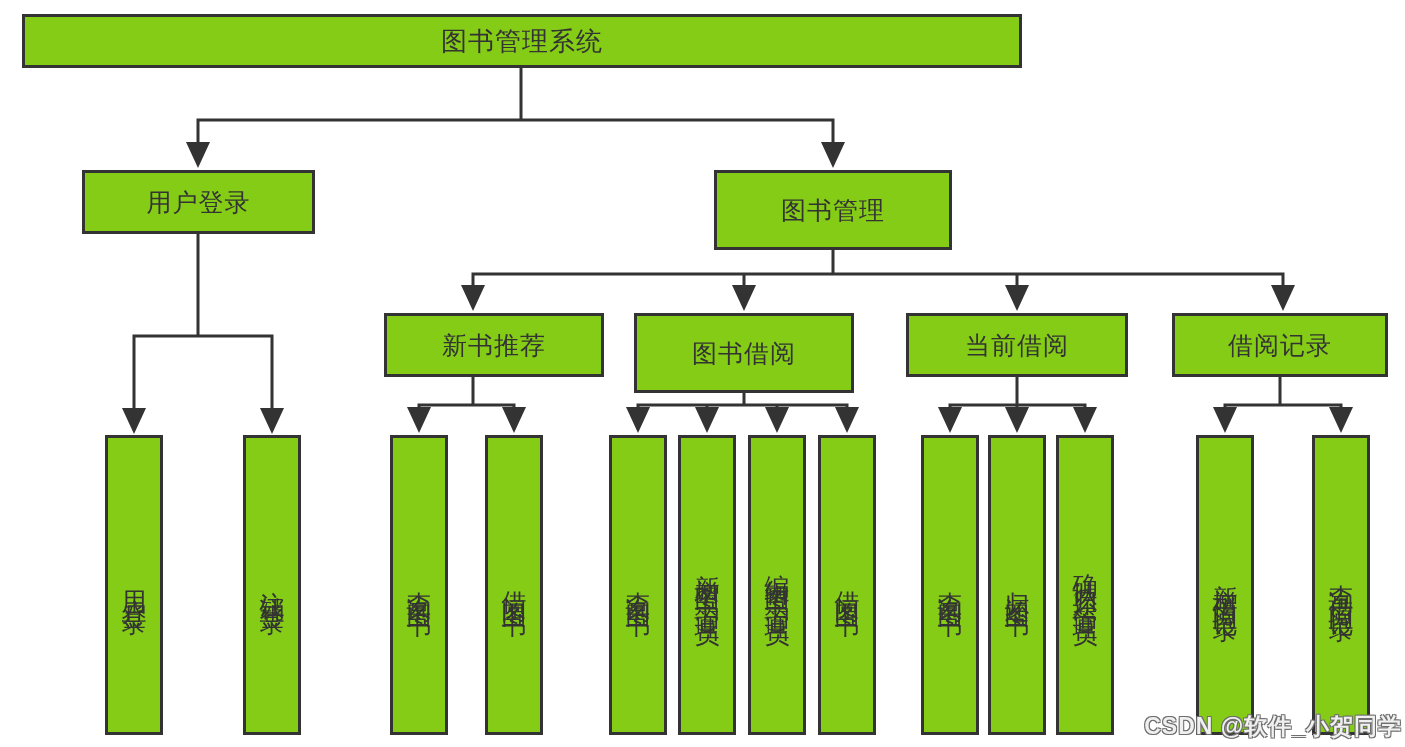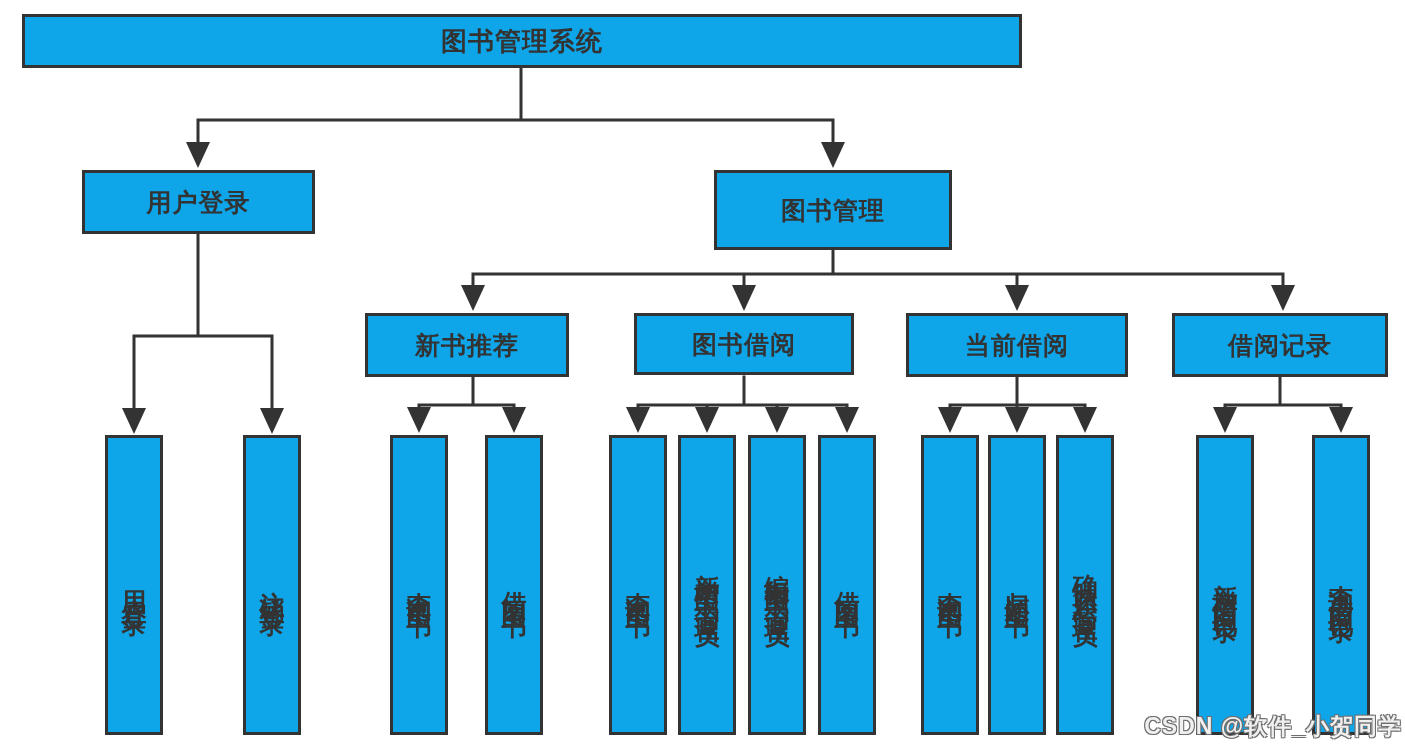--- a/index.html
+++ b/index.html
@@ -13,27 +13,26 @@
   }
   .wires {
     position: absolute;
     left: 0; top: 0;
     color: var(--line-color, #333333);
   }
   .box {
     position: absolute;
     box-sizing: border-box;
     border: 3px solid var(--line-color, #333333);
-    background: #0ea5e9;
+    background: #84cc16;
     color: var(--text-color, #333333);
     display: flex;
     align-items: center;
     justify-content: center;
     text-align: center;
-    font-weight: bold;
   }
   .h {
     font-size: 25px;
     letter-spacing: 1px;
     line-height: 1;
   }
   .root-box { font-size: 26px; }
   .v {
     width: 58px;
     height: 300px;
@@ -95,22 +94,22 @@
       <polygon points="1213,407 1237,407 1225,433"></polygon>
       <polygon points="1329,407 1353,407 1341,433"></polygon>
     </g>
   </svg>
 
   <div class="box h root-box" style="left:22px; top:14px; width:1000px; height:54px;">图书管理系统</div>
 
   <div class="box h" style="left:82px; top:170px; width:233px; height:64px;">用户登录</div>
   <div class="box h" style="left:714px; top:170px; width:238px; height:80px;">图书管理</div>
 
-  <div class="box h" style="left:365px; top:313px; width:204px; height:64px;">新书推荐</div>
-  <div class="box h" style="left:634px; top:313px; width:220px; height:62px;">图书借阅</div>
+  <div class="box h" style="left:384px; top:313px; width:220px; height:64px;">新书推荐</div>
+  <div class="box h" style="left:634px; top:313px; width:220px; height:80px;">图书借阅</div>
   <div class="box h" style="left:906px; top:313px; width:222px; height:64px;">当前借阅</div>
   <div class="box h" style="left:1172px; top:313px; width:216px; height:64px;">借阅记录</div>
 
   <div class="box v" style="left:105px; top:435px;">用户登录</div>
   <div class="box v" style="left:243px; top:435px;">注销登录</div>
 
   <div class="box v" style="left:390px; top:435px;">查询图书</div>
   <div class="box v" style="left:485px; top:435px;">借阅图书</div>
 
   <div class="box v" style="left:609px; top:435px;">查询图书</div>

